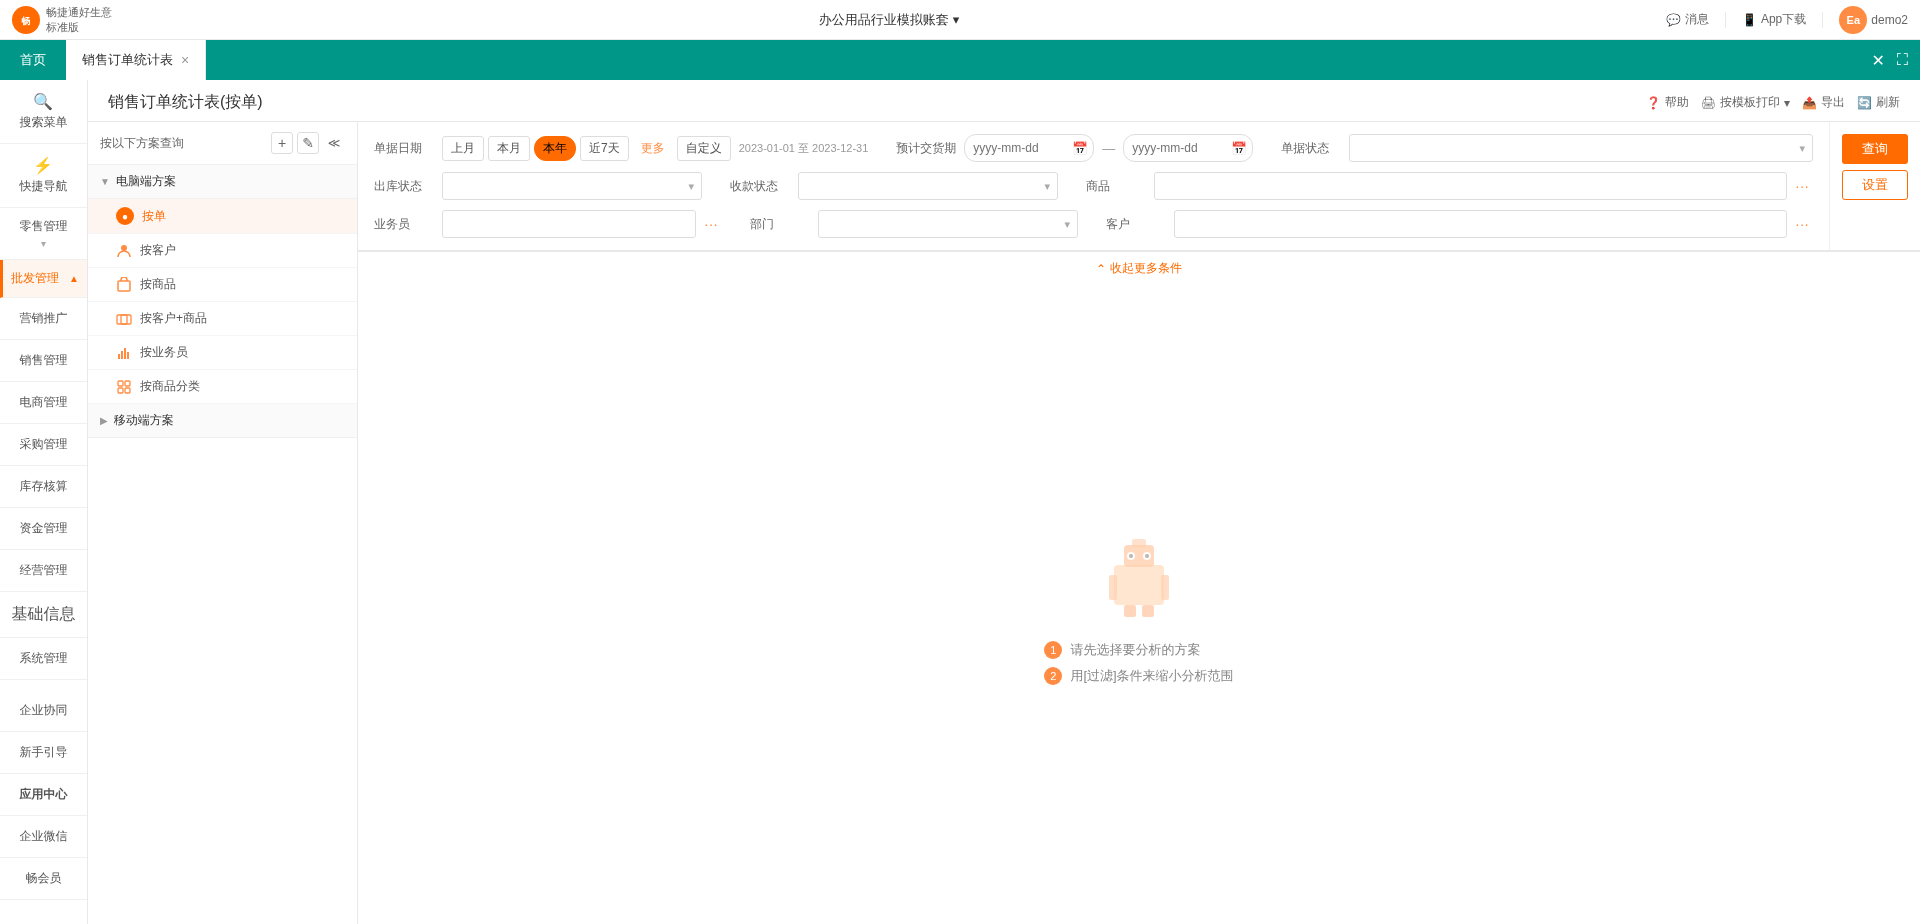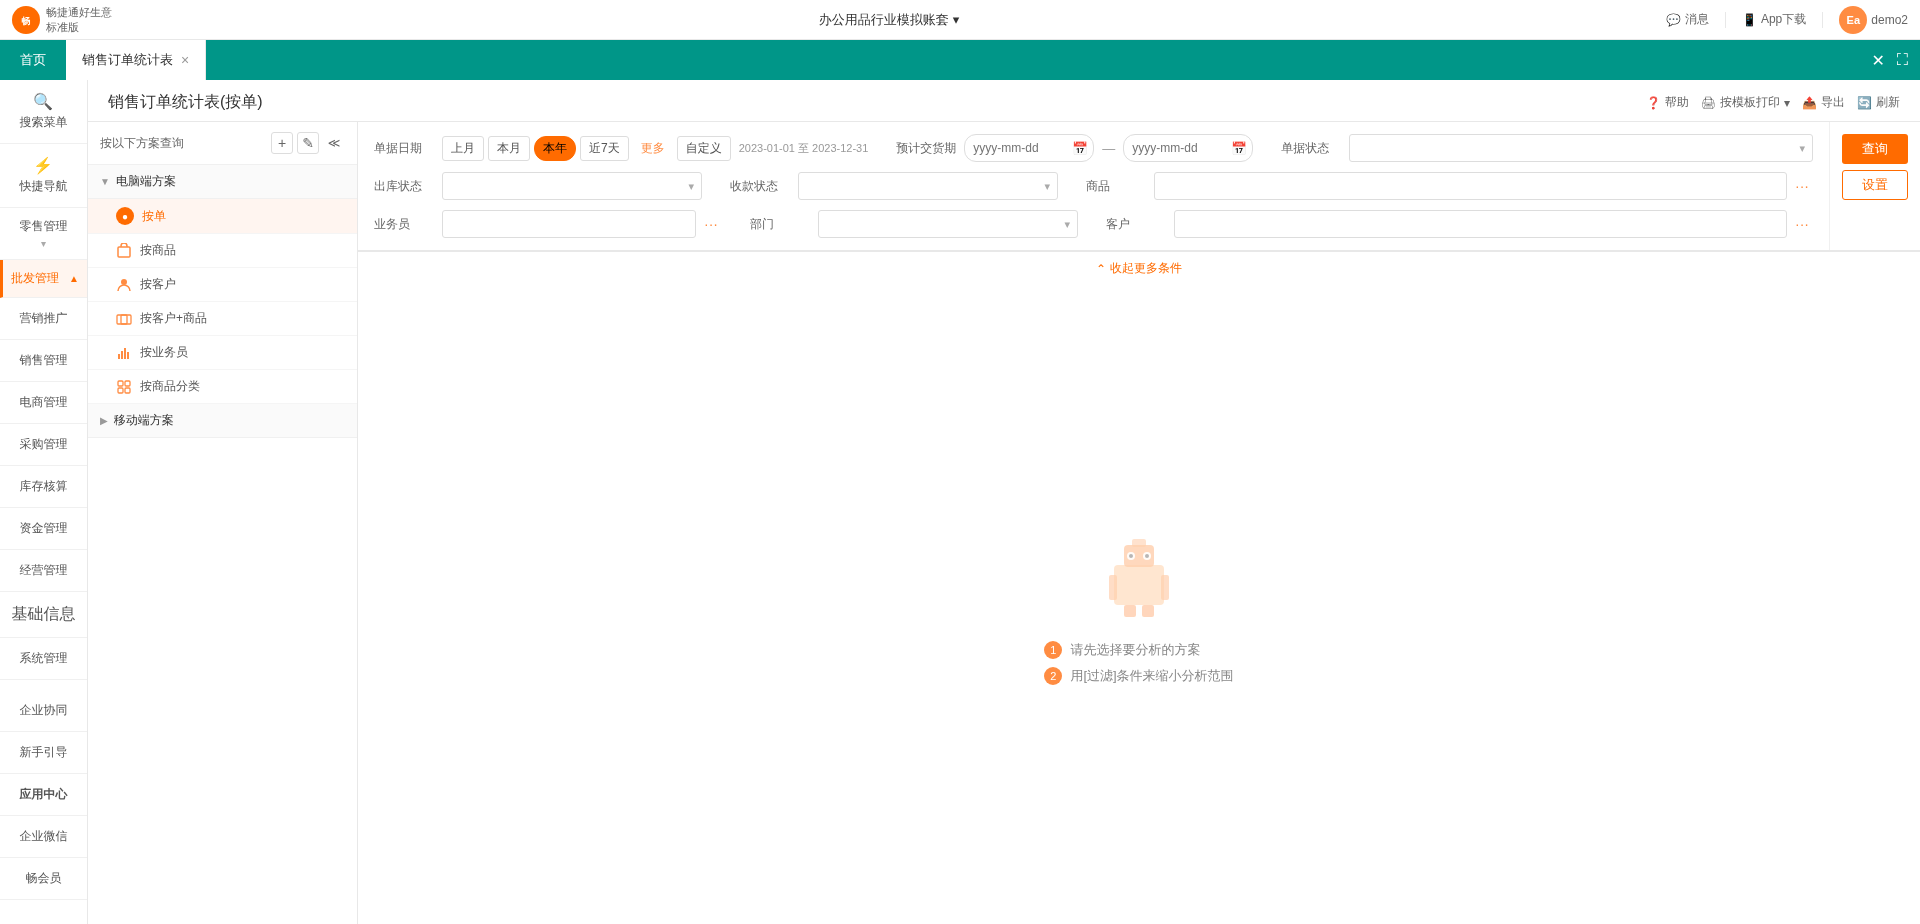--- a/index.html
+++ b/index.html
@@ -366,34 +366,34 @@
             <span class="arrow">▼</span>
             <span>电脑端方案</span>
           </div>
           <div class="scheme-item active">
             <span class="scheme-item-icon" style="width:18px;height:18px;background:#ff6b00;border-radius:50%;display:flex;align-items:center;justify-content:center;color:white;font-size:10px;">●</span>
             <span>按单</span>
           </div>
           <div class="scheme-item">
             <span class="scheme-item-icon">
               <svg width="16" height="16" viewBox="0 0 16 16">
+                  <circle cx="8" cy="5" r="3" fill="#ff8c42"></circle>
+                  <path d="M2 14c0-3.3 2.7-6 6-6s6 2.7 6 6" fill="none" stroke="#ff8c42" stroke-width="1.5"></path>
+                </svg>
+            </span>
+            <span>按客户</span>
+          </div>
+          <div class="scheme-item">
+            <span class="scheme-item-icon">
+              <svg width="16" height="16" viewBox="0 0 16 16">
                   <rect x="2" y="4" width="12" height="10" rx="1" fill="none" stroke="#ff8c42" stroke-width="1.5"></rect>
                   <path d="M5 4V3a3 3 0 0 1 6 0v1" fill="none" stroke="#ff8c42" stroke-width="1.5"></path>
                 </svg>
             </span>
             <span>按商品</span>
-          </div>
-          <div class="scheme-item">
-            <span class="scheme-item-icon">
-              <svg width="16" height="16" viewBox="0 0 16 16">
-                  <circle cx="8" cy="5" r="3" fill="#ff8c42"></circle>
-                  <path d="M2 14c0-3.3 2.7-6 6-6s6 2.7 6 6" fill="none" stroke="#ff8c42" stroke-width="1.5"></path>
-                </svg>
-            </span>
-            <span>按客户</span>
           </div>
           <div class="scheme-item">
             <span class="scheme-item-icon">
               <svg width="16" height="16" viewBox="0 0 16 16">
                   <rect x="1" y="4" width="10" height="9" rx="1" fill="none" stroke="#ff8c42" stroke-width="1.3"></rect>
                   <rect x="5" y="4" width="10" height="9" rx="1" fill="none" stroke="#ff8c42" stroke-width="1.3"></rect>
                 </svg>
             </span>
             <span>按客户+商品</span>
           </div>

